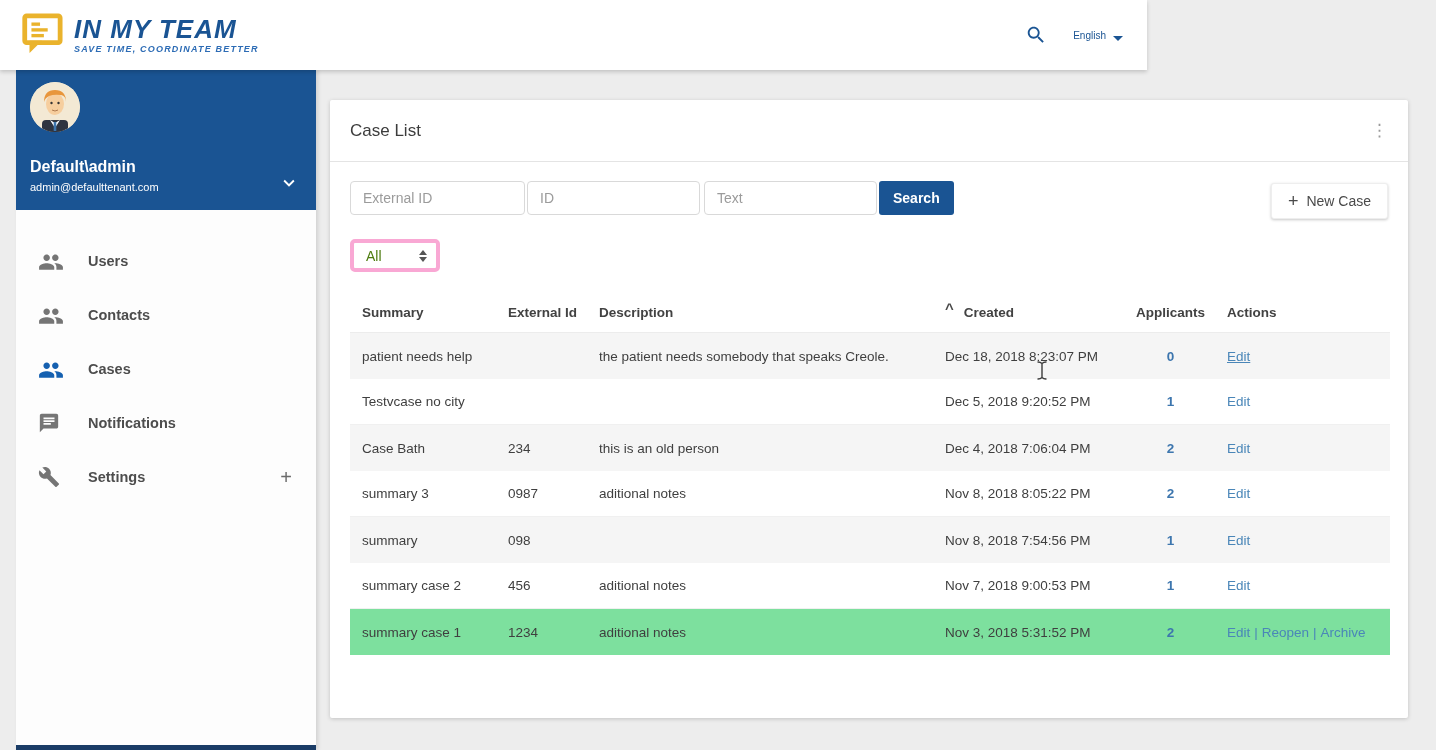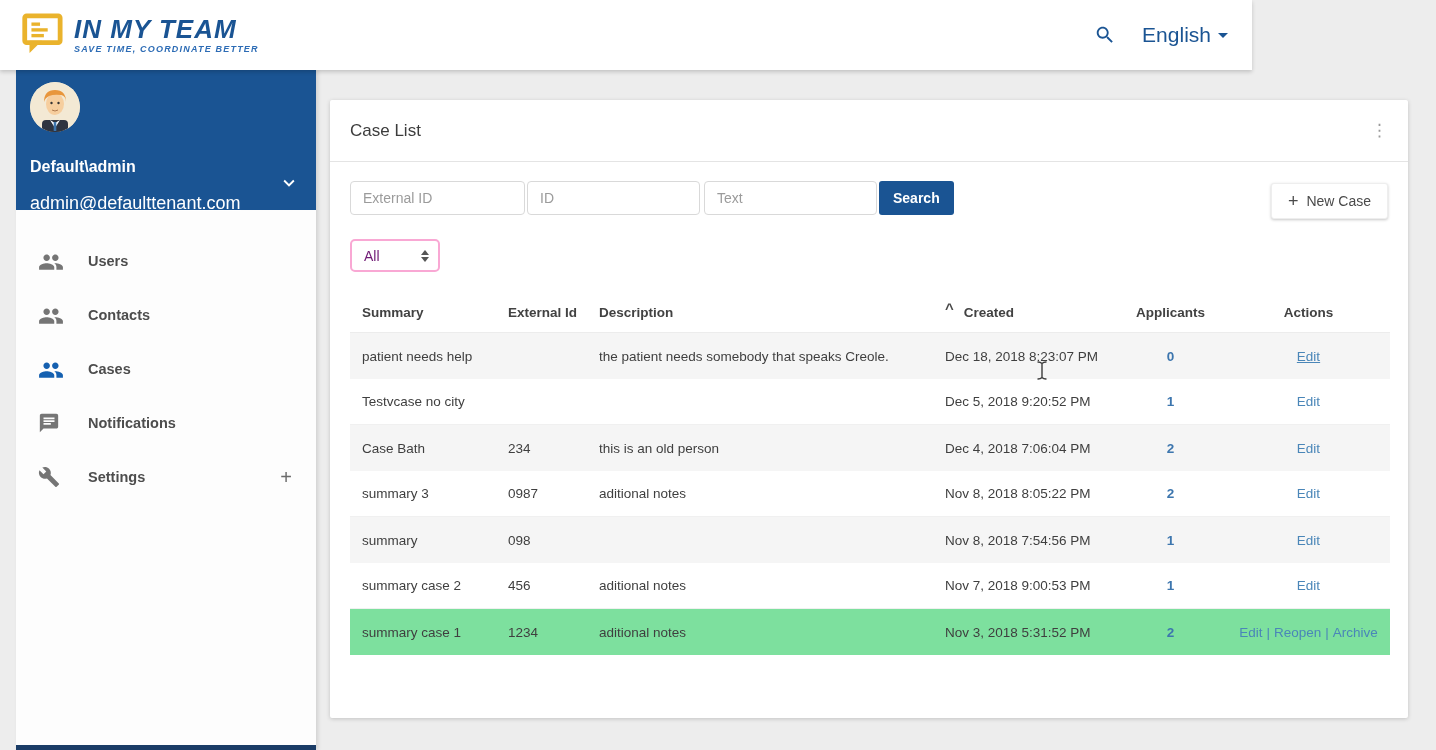--- a/index.html
+++ b/index.html
@@ -7,49 +7,49 @@
   body {
     font-family: "Liberation Sans", sans-serif;
     background: #ededed;
     color: #424242;
     overflow: hidden;
   }
   #page { position: relative; width: 1436px; height: 750px; background:#ededed; }
 
   
   .topbar {
-    position: absolute; left:0; top:0; width:1252px; height:70px;
+    position: absolute; left:0; top:0; width:1147px; height:70px;
     background:#ffffff; z-index: 30;
     box-shadow: 0 2px 4px rgba(0,0,0,.18);
     display:flex; align-items:center; justify-content:space-between;
   }
   .logo-wrap { display:flex; align-items:center; padding-left:18px; gap:10px; }
   .logo-text-block { display:flex; flex-direction:column; line-height:1; }
   .logo-title { font-size:26px; font-weight:bold; color:#1A5493; letter-spacing:1px; font-style:italic; }
   .logo-tagline { font-size:9px; font-weight:bold; font-style:italic; color:#2d6cb5; letter-spacing:1.2px; margin-top:3px; }
   .topbar-right { display:flex; align-items:center; gap:26px; padding-right:24px; }
   .search-glyph svg { display:block; }
-  .lang { display:flex; align-items:center; gap:7px; color:#1A5493; font-size:21px; cursor:pointer; }
+  .lang { display:flex; align-items:flex-end; gap:7px; color:#1A5493; font-size:10px; cursor:pointer; }
   .caret-down { width:0; height:0; border-left:5px solid transparent; border-right:5px solid transparent; border-top:5px solid #1A5493; }
 
   
   .sidebar {
     position:absolute; left:16px; top:70px; width:300px; height:680px;
     background:#fdfdfd; z-index:20;
     box-shadow: 2px 0 4px rgba(0,0,0,.12);
   }
   .profile {
     position:relative; width:300px; height:140px; background:#1A5493; color:#fff;
     padding:12px 14px;
   }
   .avatar {
     width:50px; height:50px; border-radius:50%; overflow:hidden; background:#f3e9d4;
   }
   .profile-name { font-size:16px; font-weight:bold; margin-top:26px; }
-  .profile-email { font-size:18px; margin-top:17px;text-decoration:underline; }
+  .profile-email { font-size:11px; margin-top:5px; }
   .profile-chevron { position:absolute; right:16px; bottom:12px; cursor:pointer; }
   .menu { padding-top:24px; }
   .menu-item {
     display:flex; align-items:center; height:54px; padding:0 24px 0 22px;
     cursor:pointer; color:#4d4d4d;
   }
   .menu-item .mi-icon { width:26px; height:24px; margin-right:24px; display:flex; align-items:center; }
   .menu-item .mi-label { font-size:14.5px; font-weight:bold; color:#4d4d4d; }
   .menu-item.active .mi-label { color:#4d4d4d; }
   .menu-item .mi-plus { margin-left:auto; font-size:20px; color:#6b6b6b; font-weight:normal; }
@@ -87,38 +87,38 @@
     position:absolute; right:20px; top:83px; height:36px; padding:0 16px;
     background:#fff; border:1px solid #eee; border-radius:3px;
     box-shadow:0 1px 3px rgba(0,0,0,.22);
     font-size:14px; color:#4a4a4a; cursor:pointer; display:flex; align-items:center; gap:8px;
     font-family:"Liberation Sans",sans-serif;
   }
   .btn-newcase .plus { font-size:18px; color:#4a4a4a; font-weight:normal; }
 
   .status-select {
     position:absolute; left:20px; top:139px; width:90px; height:33px;
-    border:2px solid #f9a8d4; border-radius:5px; background:#fff;
+    border:4px solid #f9a8d4; border-radius:5px; background:#fff;
     display:flex; align-items:center; justify-content:space-between;
-    padding:0 9px 0 12px; font-size:14px; color:#701a75; cursor:pointer;
+    padding:0 9px 0 12px; font-size:14px; color:#4d7c0f; cursor:pointer;
   }
   .updown { display:flex; flex-direction:column; gap:2px; }
   .tri-up { width:0;height:0;border-left:4px solid transparent;border-right:4px solid transparent;border-bottom:5px solid #555; }
   .tri-down { width:0;height:0;border-left:4px solid transparent;border-right:4px solid transparent;border-top:5px solid #555; }
 
   
   .table { position:absolute; left:20px; top:193px; width:1040px; }
   .trow { display:flex; align-items:center; height:46px; font-size:13.5px; color:#3f3f3f; }
   .thead { height:40px; font-weight:bold; color:#424242; border-bottom:1px solid #ececec; }
   .c-summary { width:158px; padding-left:12px; }
   .c-ext     { width:91px; }
   .c-desc    { width:340px; }
   .c-created { width:190px; padding-left:6px; display:flex; align-items:center; }
   .c-appl    { width:83px; text-align:center; }
-  .c-actions { width:178px; padding-left:15px;text-align:center; }
+  .c-actions { width:178px; padding-left:15px; }
   .sort-caret { font-size:15px; font-weight:bold; color:#4a4a4a; margin-right:10px; margin-top:-8px; }
   .trow:nth-child(even):not(.row-green) { background:#f5f5f5; }
   .trow:nth-child(odd):not(.thead):not(.row-green) { background:#ffffff; border-bottom:1px solid #f0f0f0; }
   .row-green { background:#7DE09E; }
   .appl-num { color:#3D76AE; font-weight:bold; }
   .link { color:#4A86B8; text-decoration:none; cursor:pointer; }
   .link.hovered { text-decoration:underline; }
   .link-sep { color:#4A86B8; margin:0 4px; }
 
   

